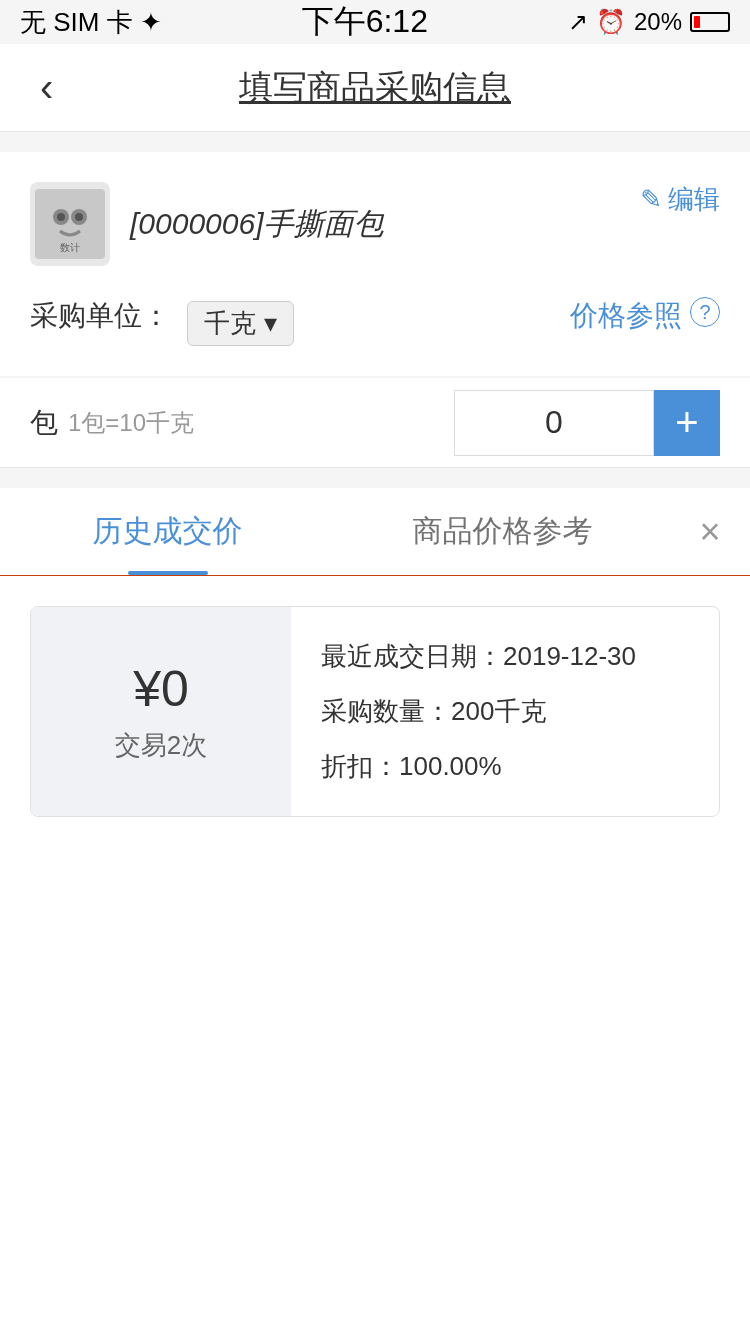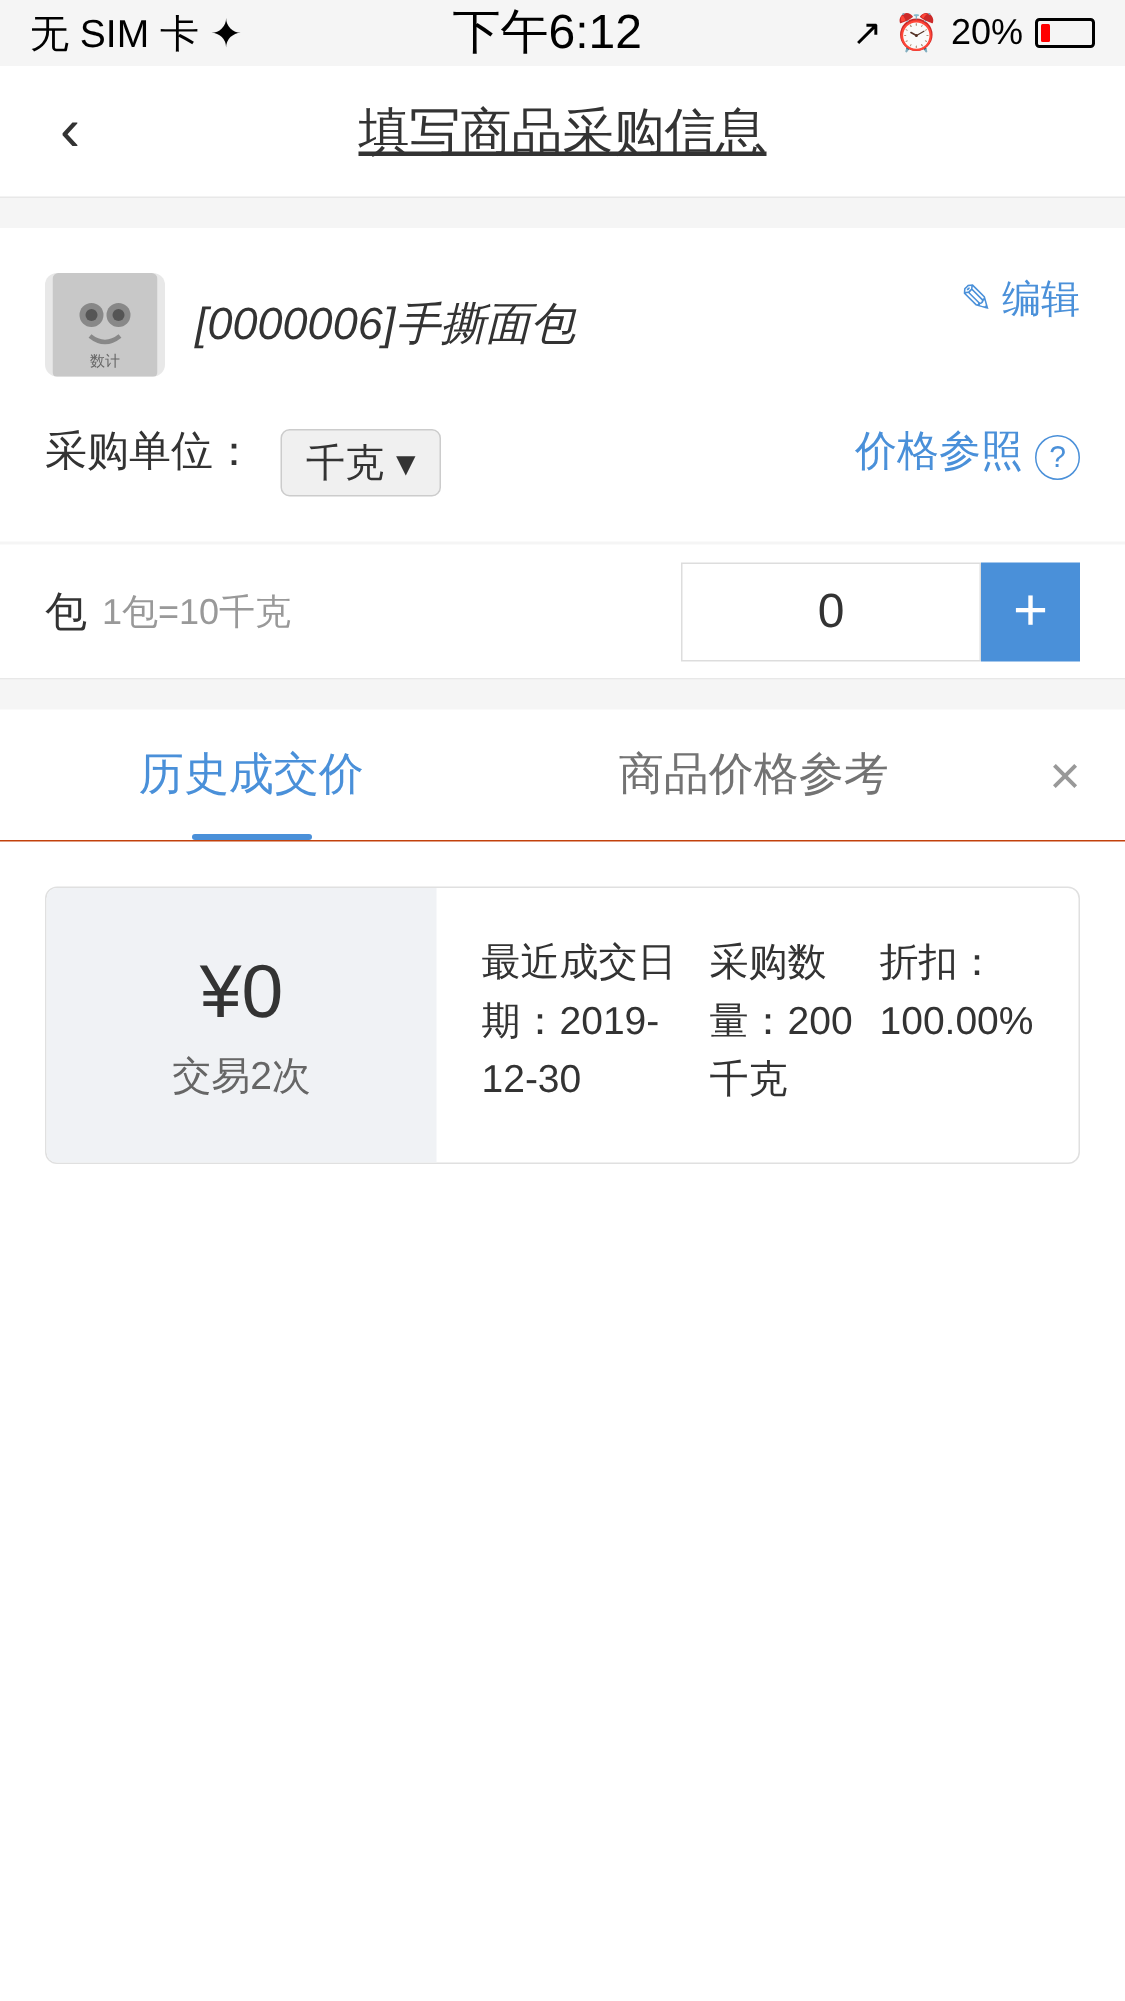--- a/index.html
+++ b/index.html
@@ -104,21 +104,21 @@
       align-items: flex-start;
       justify-content: space-between;
     }
     .product-left {
       display: flex;
       align-items: center;
       gap: 20px;
     }
     .product-icon {
       width: 80px;
-      height: 69px;
+      height: 84px;
       background: #e8e8e8;
       border-radius: 8px;
       display: flex;
       align-items: center;
       justify-content: center;
       overflow: hidden;
     }
     .product-name {
       font-size: 30px;
       color: #333;
@@ -155,21 +155,21 @@
       display: flex;
       align-items: center;
       gap: 8px;
       cursor: pointer;
       margin-top: 15px;
     }
     .price-ref {
       font-size: 28px;
       color: #4a90d9;
       display: flex;
-      align-items: flex-end;
+      align-items: flex-start;
       gap: 8px;
       cursor: pointer;
     }
 
     
     .quantity-section {
       background: #fff;
       margin-top: 2px;
       padding: 0 30px;
       height: 90px;
@@ -288,21 +288,21 @@
       font-weight: 500;
     }
     .history-count {
       font-size: 26px;
       color: #666;
     }
     .history-right {
       flex: 1;
       padding: 30px;
       display: flex;
-      flex-direction: row;
+      flex-direction: column;
       gap: 16px;
       justify-content: center;
     }
     .history-detail-row {
       font-size: 26px;
       color: #333;
       line-height: 1.5;
     }
 
     

